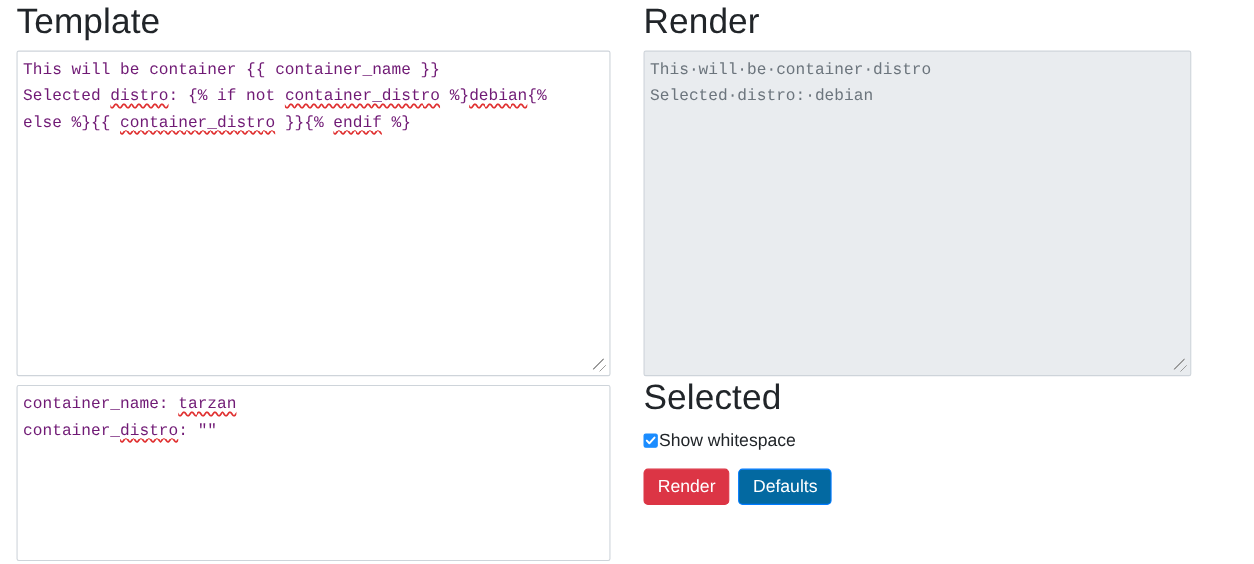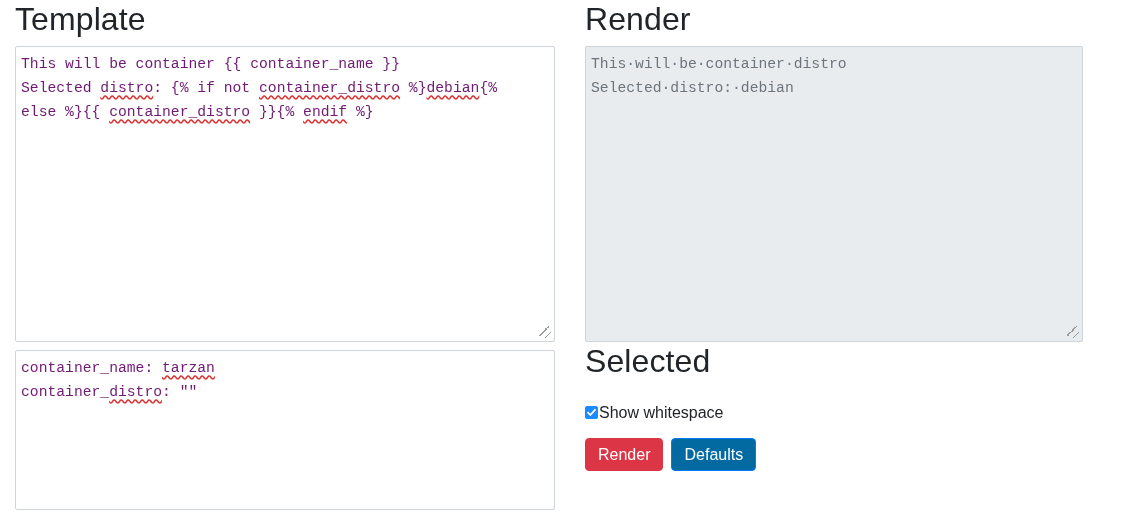--- a/index.html
+++ b/index.html
@@ -96,21 +96,21 @@
     pointer-events: none;
   }
 
   
   .sp {
     text-decoration: underline wavy #e03131;
     text-decoration-skip-ink: none;
     text-underline-offset: 2px;
   }
 
-  .settings-body { margin-top: 22px; }
+  .settings-body { margin-top: 10px; }
 
   .check-row {
     display: flex;
     align-items: center;
     font-size: 16px;
     line-height: 19px;
     color: #212529;
     margin-top: 2px;
   }
   .checkbox {

